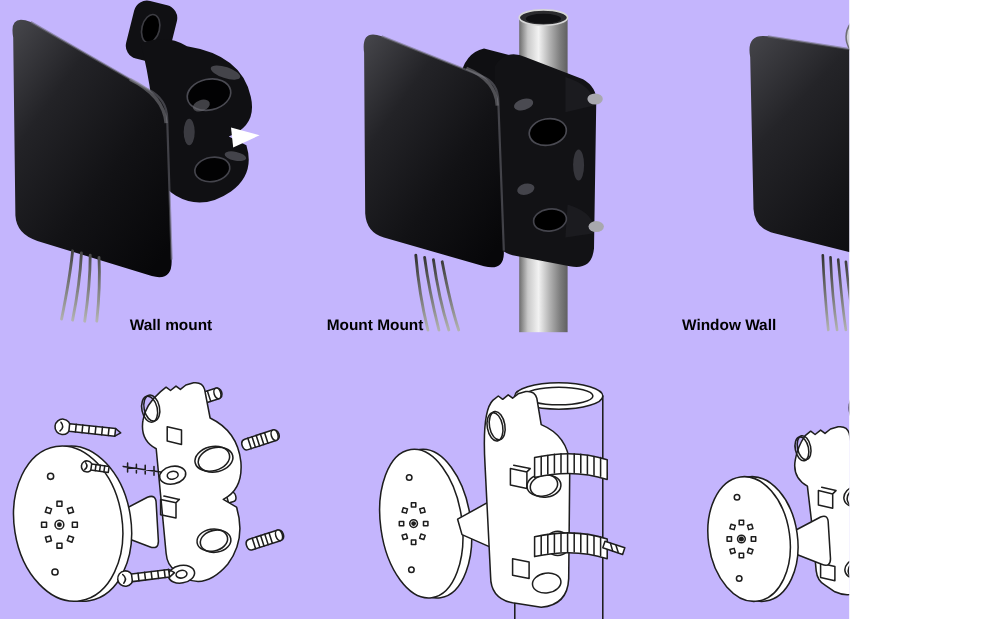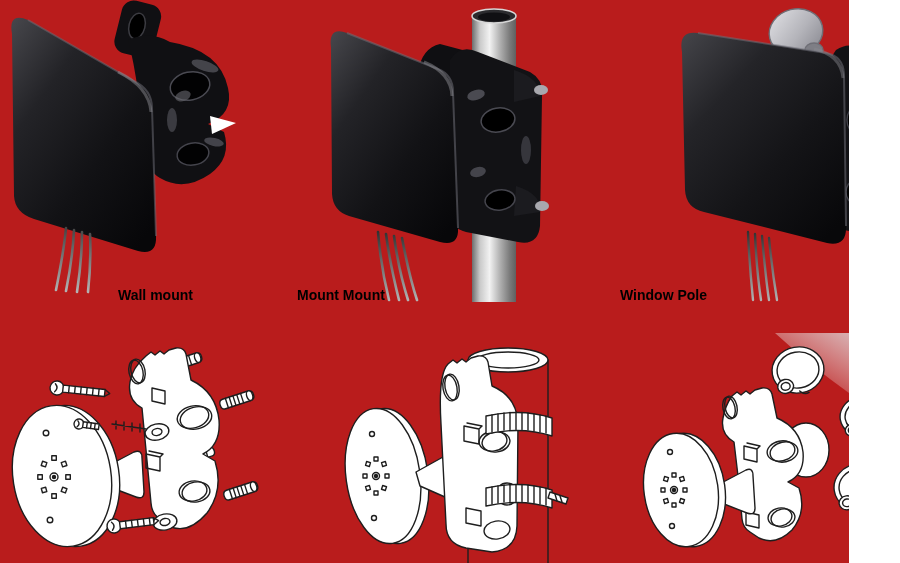--- a/index.html
+++ b/index.html
@@ -1,17 +1,17 @@
 <!DOCTYPE html>
 <html><head>
 <meta charset="utf-8">
 <style>
   html,body{margin:0;padding:0;background:#ffffff;}
   body{width:900px;height:563px;font-family:"Liberation Sans",sans-serif;}
-  .stage{position:relative;width:849px;height:563px;overflow:hidden;background:#b91c1c;text-decoration:underline;}
+  .stage{position:relative;width:772px;height:563px;overflow:hidden;background:#c4b5fd;text-decoration:underline;}
   .fig{position:absolute;margin:0;padding:0;}
   .caption{position:absolute;font-weight:bold;font-size:14px;line-height:16px;color:#000;white-space:nowrap;}
   svg{display:block;}
   
   .art path,.art ellipse,.art circle,.art rect,.art line,.art polyline{vector-effect:non-scaling-stroke;}
 </style>
 </head>
 <body>
 
 <div class="stage">
@@ -165,21 +165,21 @@
         <path d="M148,232 C149,256 151,280 153,300"></path>
         <path d="M155,234 C156,257 158,280 161,300"></path>
         <path d="M162,236 C164,258 166,281 169,300"></path>
         <path d="M169,238 C171,259 174,282 177,300"></path>
       </g>
     </svg>
   </figure>
 
   <div class="caption" style="left:118px;top:287px">Wall mount</div>
   <div class="caption" style="left:297px;top:287px">Mount Mount</div>
-  <div class="caption" style="left:620px;top:287px">Window Pole</div>
+  <div class="caption" style="left:620px;top:287px">Window Wall</div>
 
   <figure class="fig art" style="left:0;top:330px">
     <svg width="300" height="233" viewBox="0 0 300 233" fill="none" stroke="#1e1e1e" stroke-width="1.4" stroke-linejoin="round" stroke-linecap="round">
 
       <g>
         <g transform="translate(172,36) rotate(-18)">
           <path d="M0,-5 L26,-5 Q31,-5 31,0 Q31,5 26,5 L0,5 Q-4,5 -4,0 Q-4,-5 0,-5 Z" fill="#fff"></path>
           <path d="M3,-5 L3,5 M7,-5 L7,5 M11,-5 L11,5 M15,-5 L15,5 M19,-5 L19,5"></path>
           <ellipse cx="27" cy="0" rx="3" ry="5" fill="#fff"></ellipse>
         </g>

